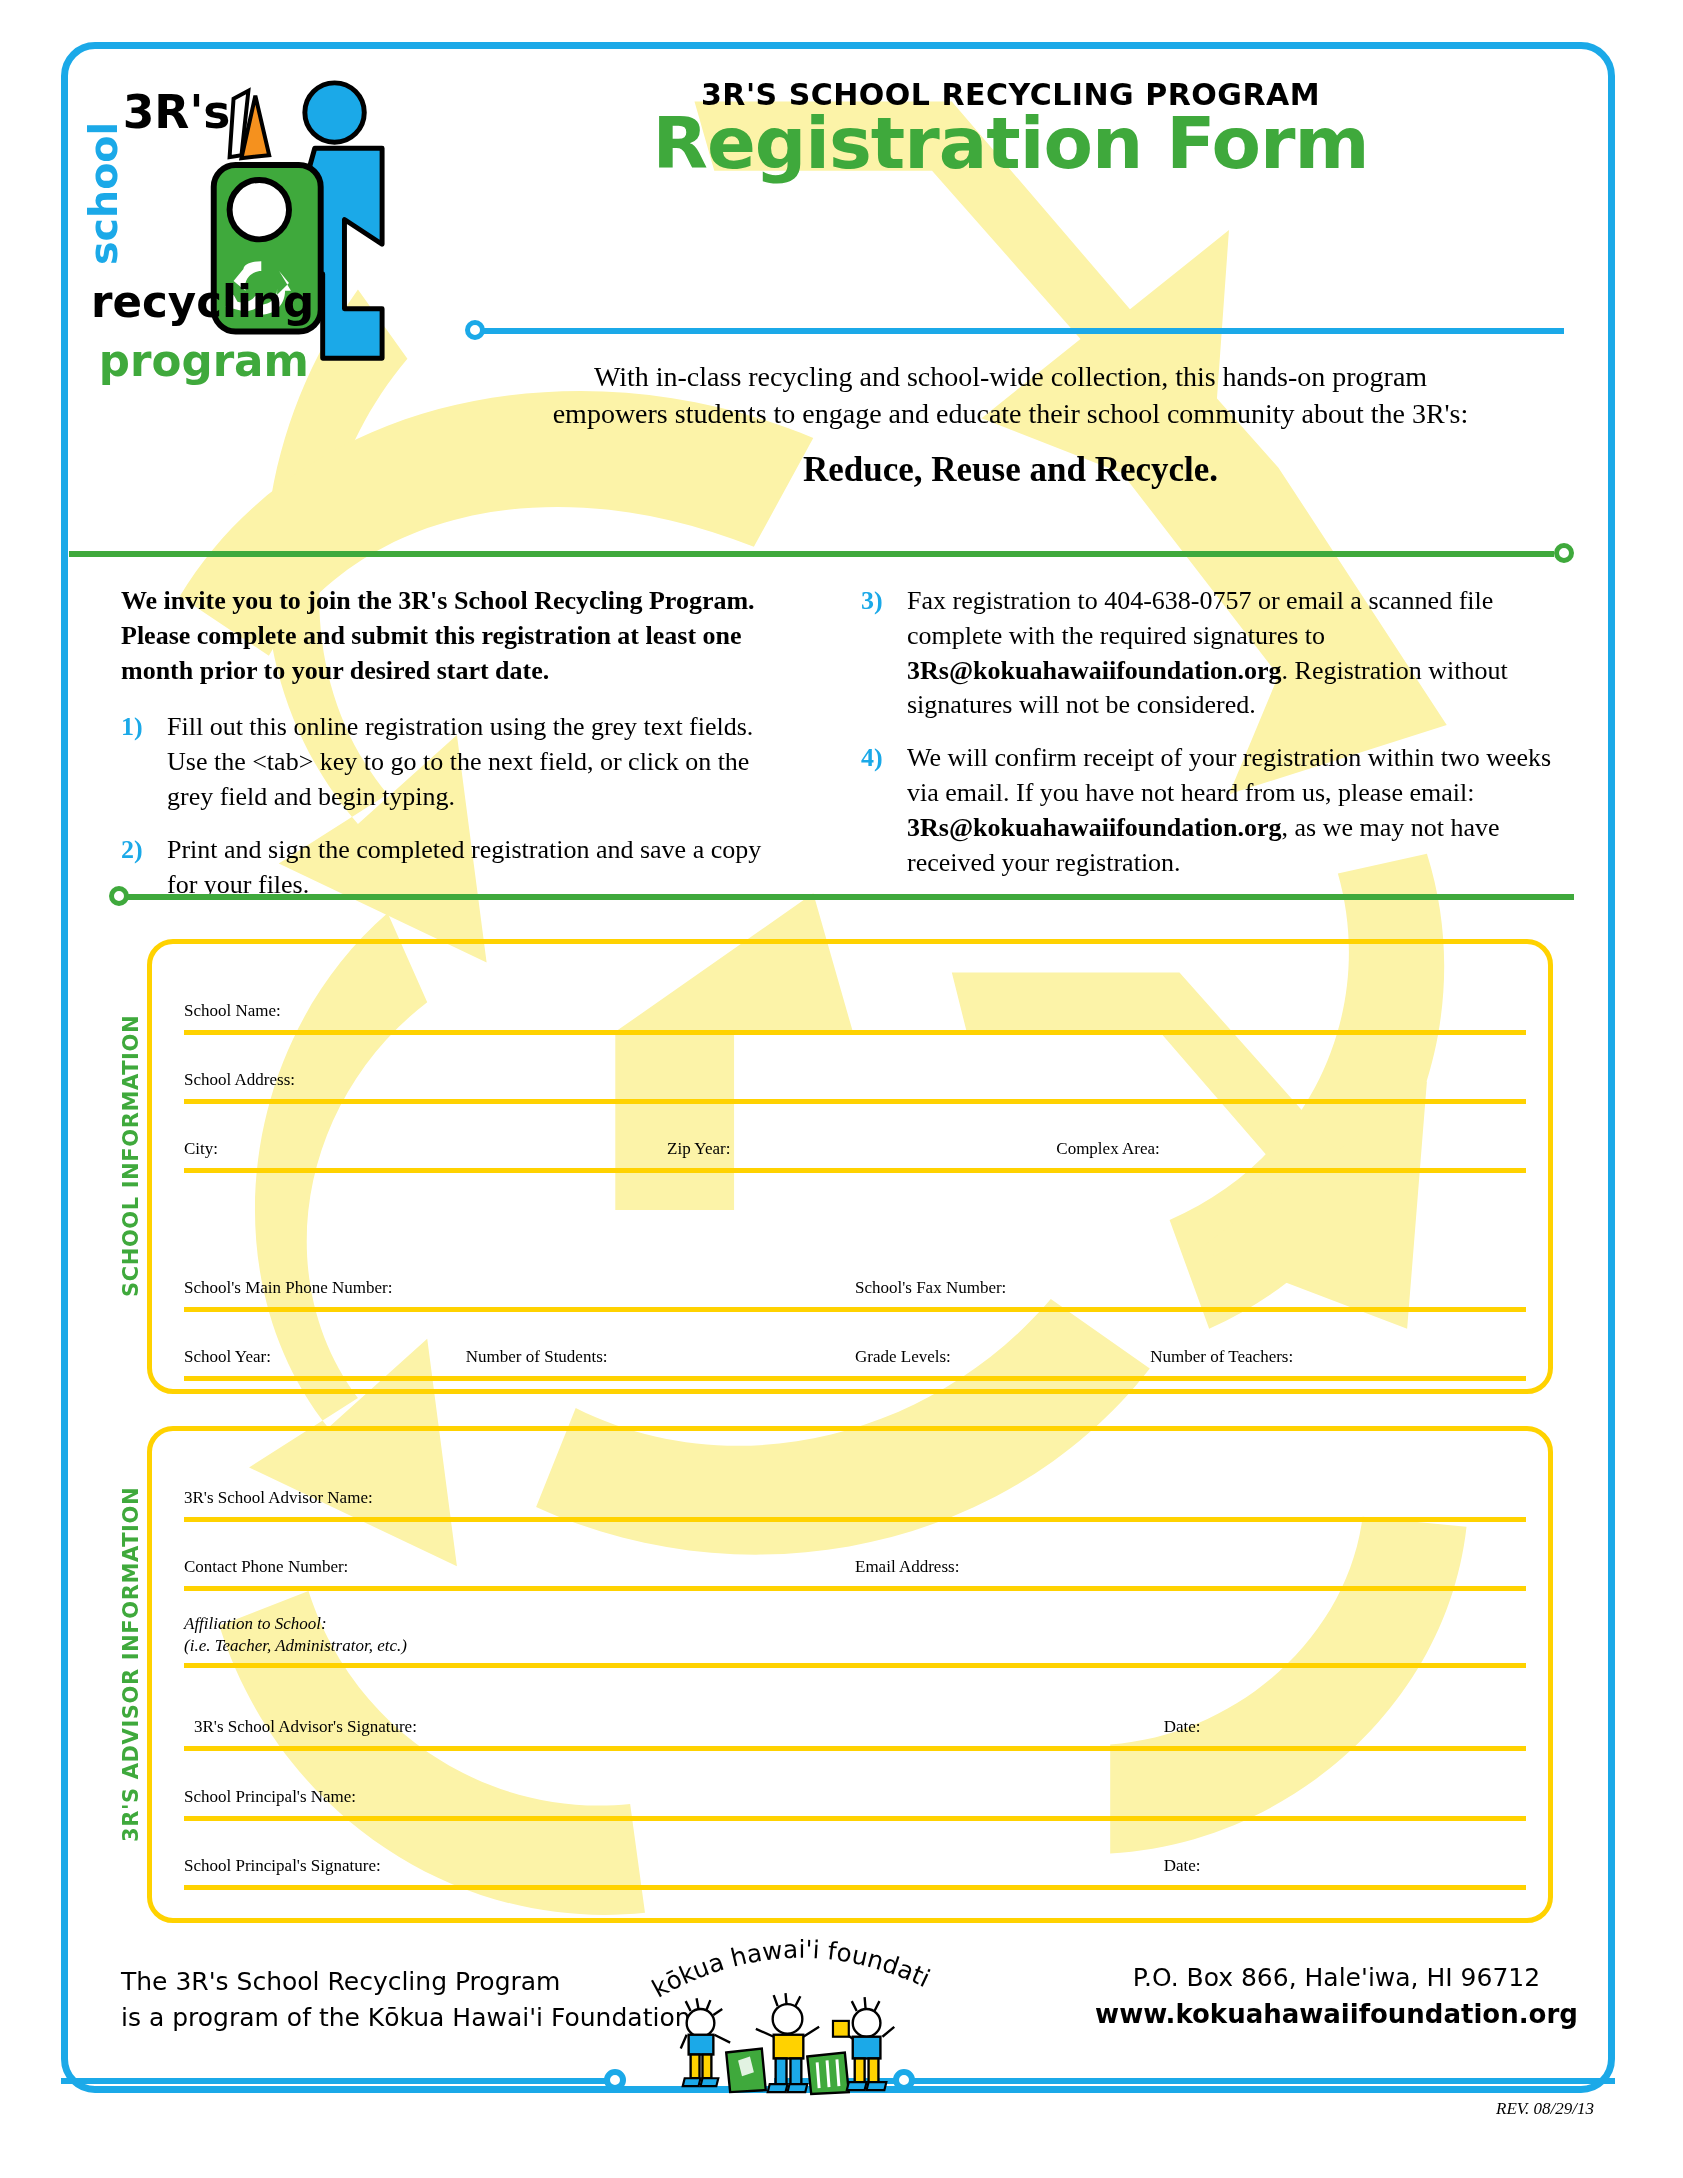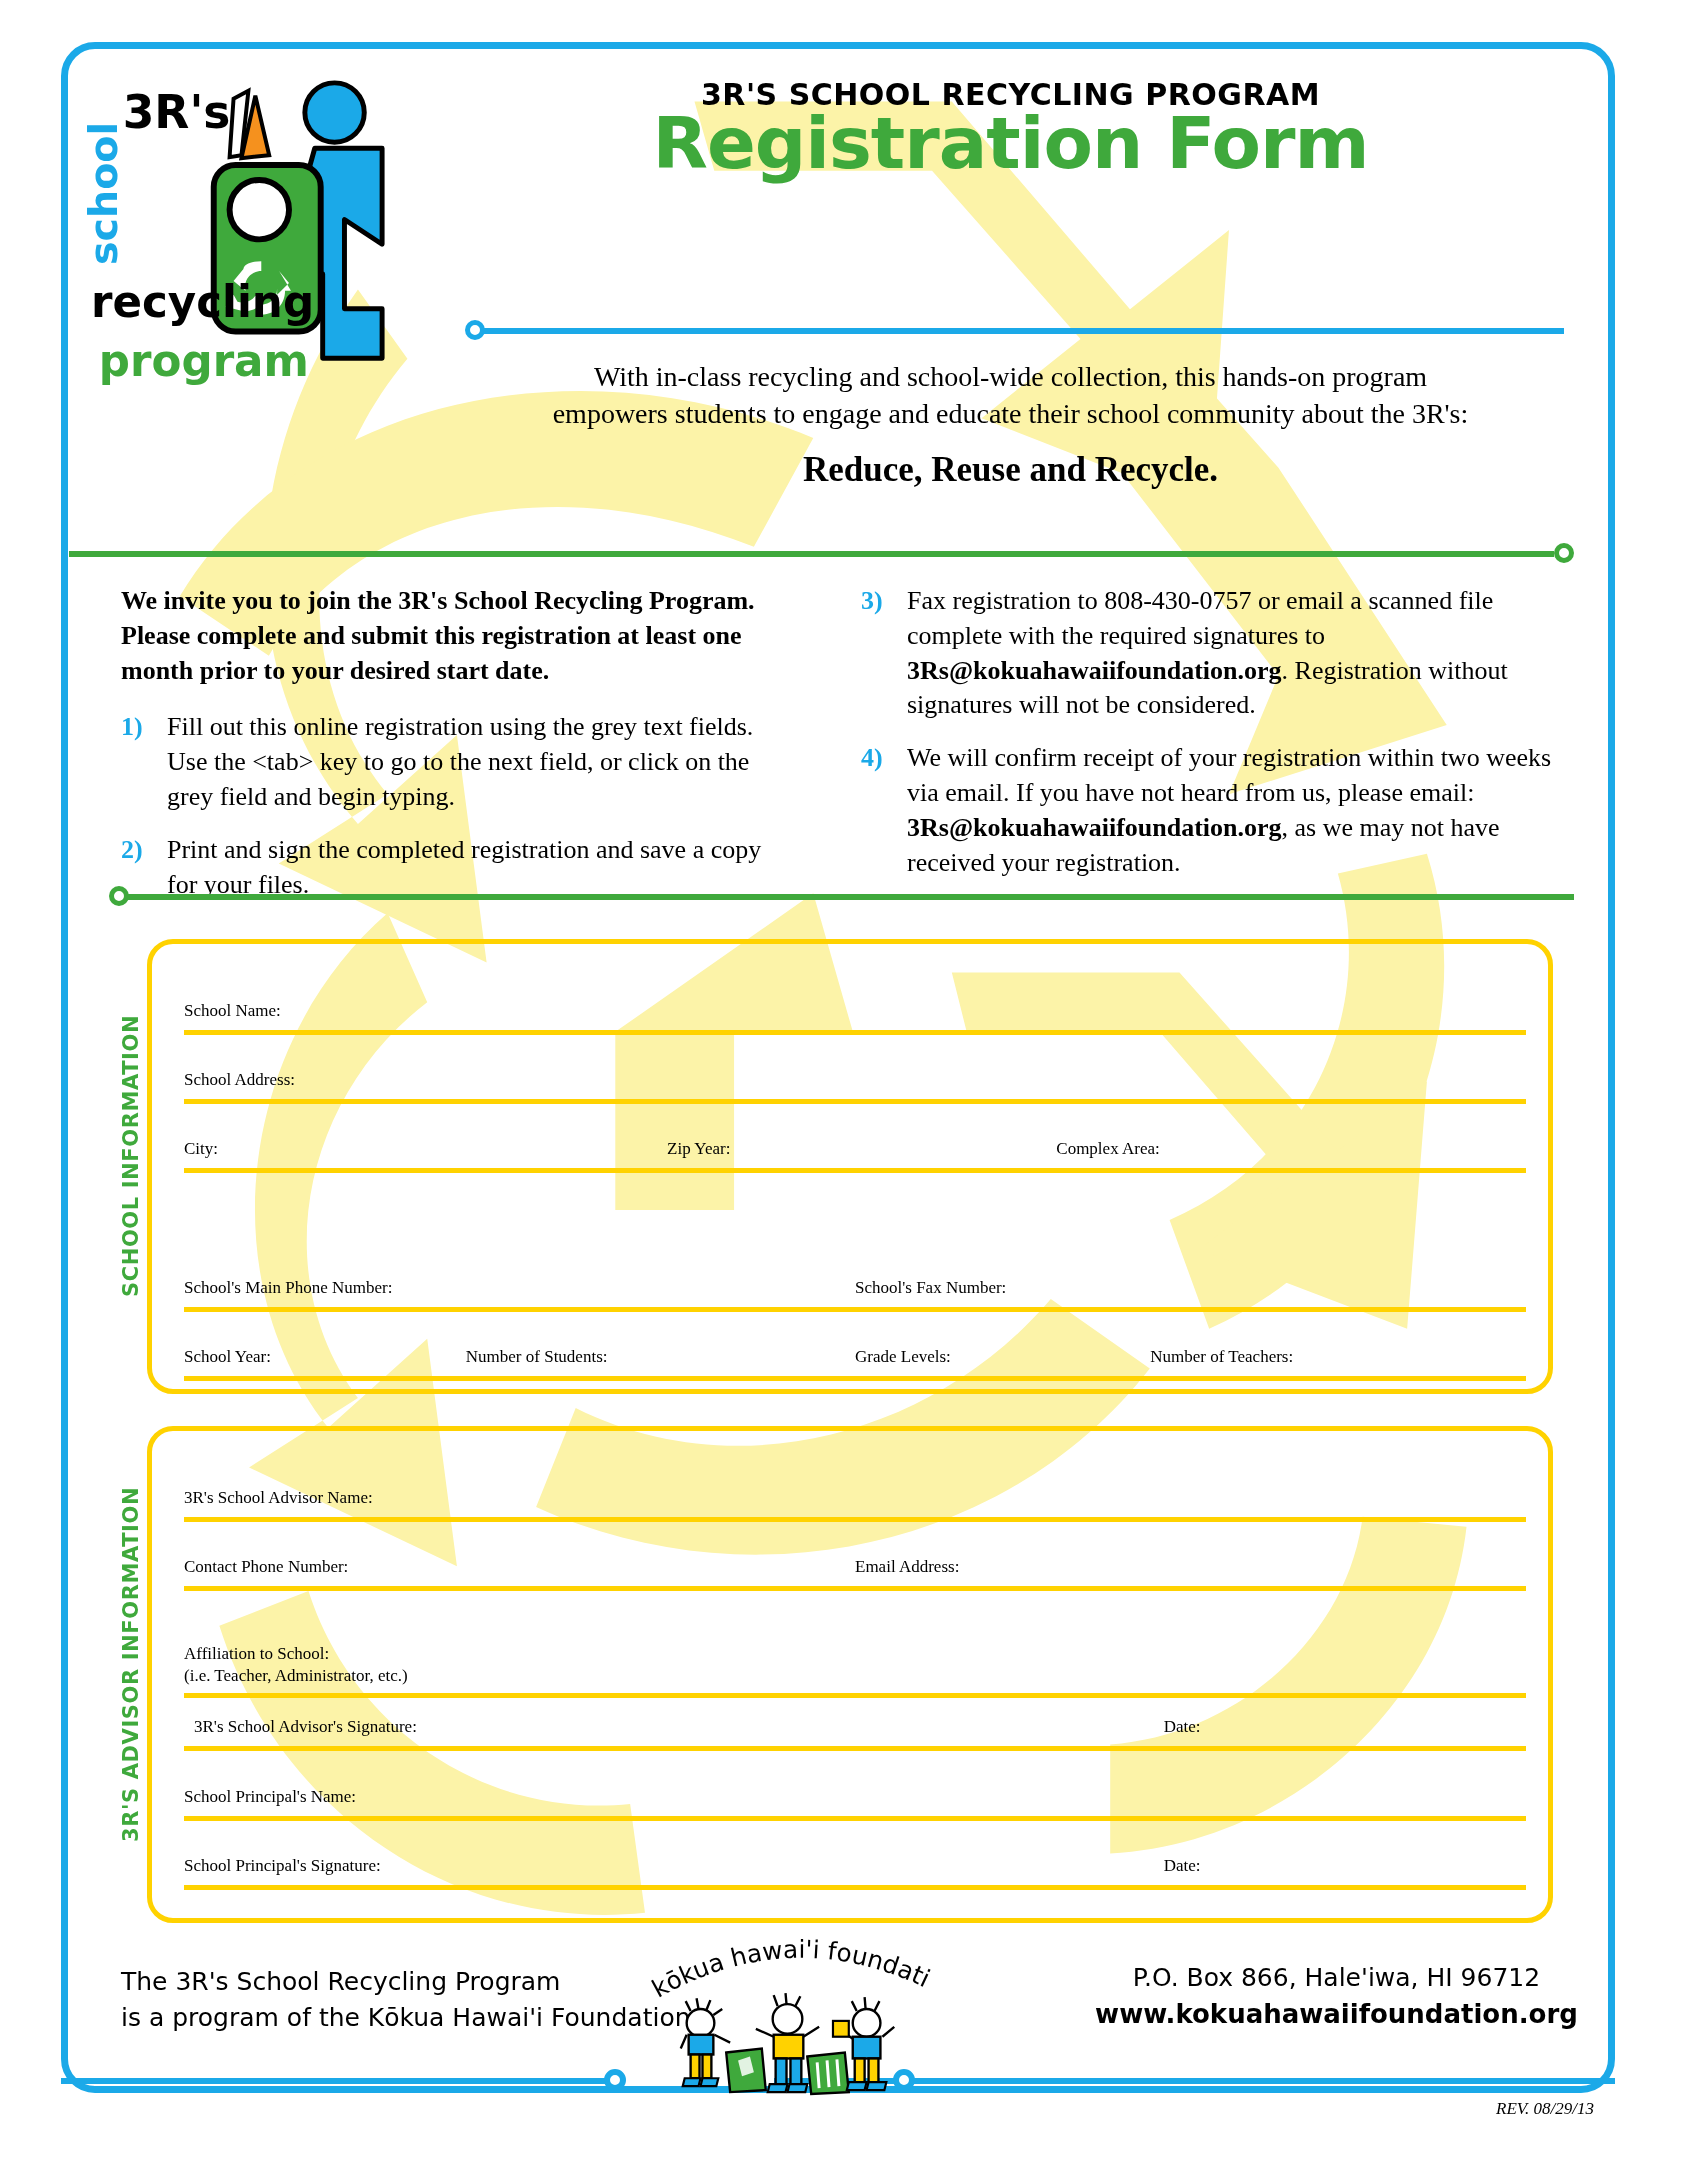--- a/index.html
+++ b/index.html
@@ -245,21 +245,21 @@
   }
 
   .field-row {
     position: absolute;
     left: 32px;
     right: 22px;
     border-bottom: 5px solid #FFD200;
     height: 69px;
     box-sizing: border-box;
   }
-  .field-row.tall { height: 107px; }
+  .field-row.tall { height: 77px; font-style: italic; }
 
   .fl {
     position: absolute;
     bottom: 9px;
     font-family: "Liberation Serif", serif;
     font-size: 17px;
     color: #000;
     white-space: nowrap;
   }
   .fl.two-line {
@@ -426,21 +426,21 @@
 
     <div class="instr-item">
       <span class="instr-num">2)</span>
       <span>Print and sign the completed registration and save a copy for your files.</span>
     </div>
   </div>
 
   <div class="instr-col instr-right">
     <div class="instr-item">
       <span class="instr-num">3)</span>
-      <span>Fax registration to 808-430-0757 or email a scanned file complete with the required signatures to </span><b>3Rs@kokuahawaiifoundation.org</b><span>. Registration without signatures will not be considered.</span>
+      <span>Fax registration to 404-638-0757 or email a scanned file complete with the required signatures to </span><b>3Rs@kokuahawaiifoundation.org</b><span>. Registration without signatures will not be considered.</span>
     </div>
 
     <div class="instr-item">
       <span class="instr-num">4)</span>
       <span>We will confirm receipt of your registration within two weeks via email. If you have not heard from us, please email: </span><b>3Rs@kokuahawaiifoundation.org</b><span>, as we may not have received your registration.</span>
     </div>
   </div>
 </div>
 
 <div class="div-green2">

